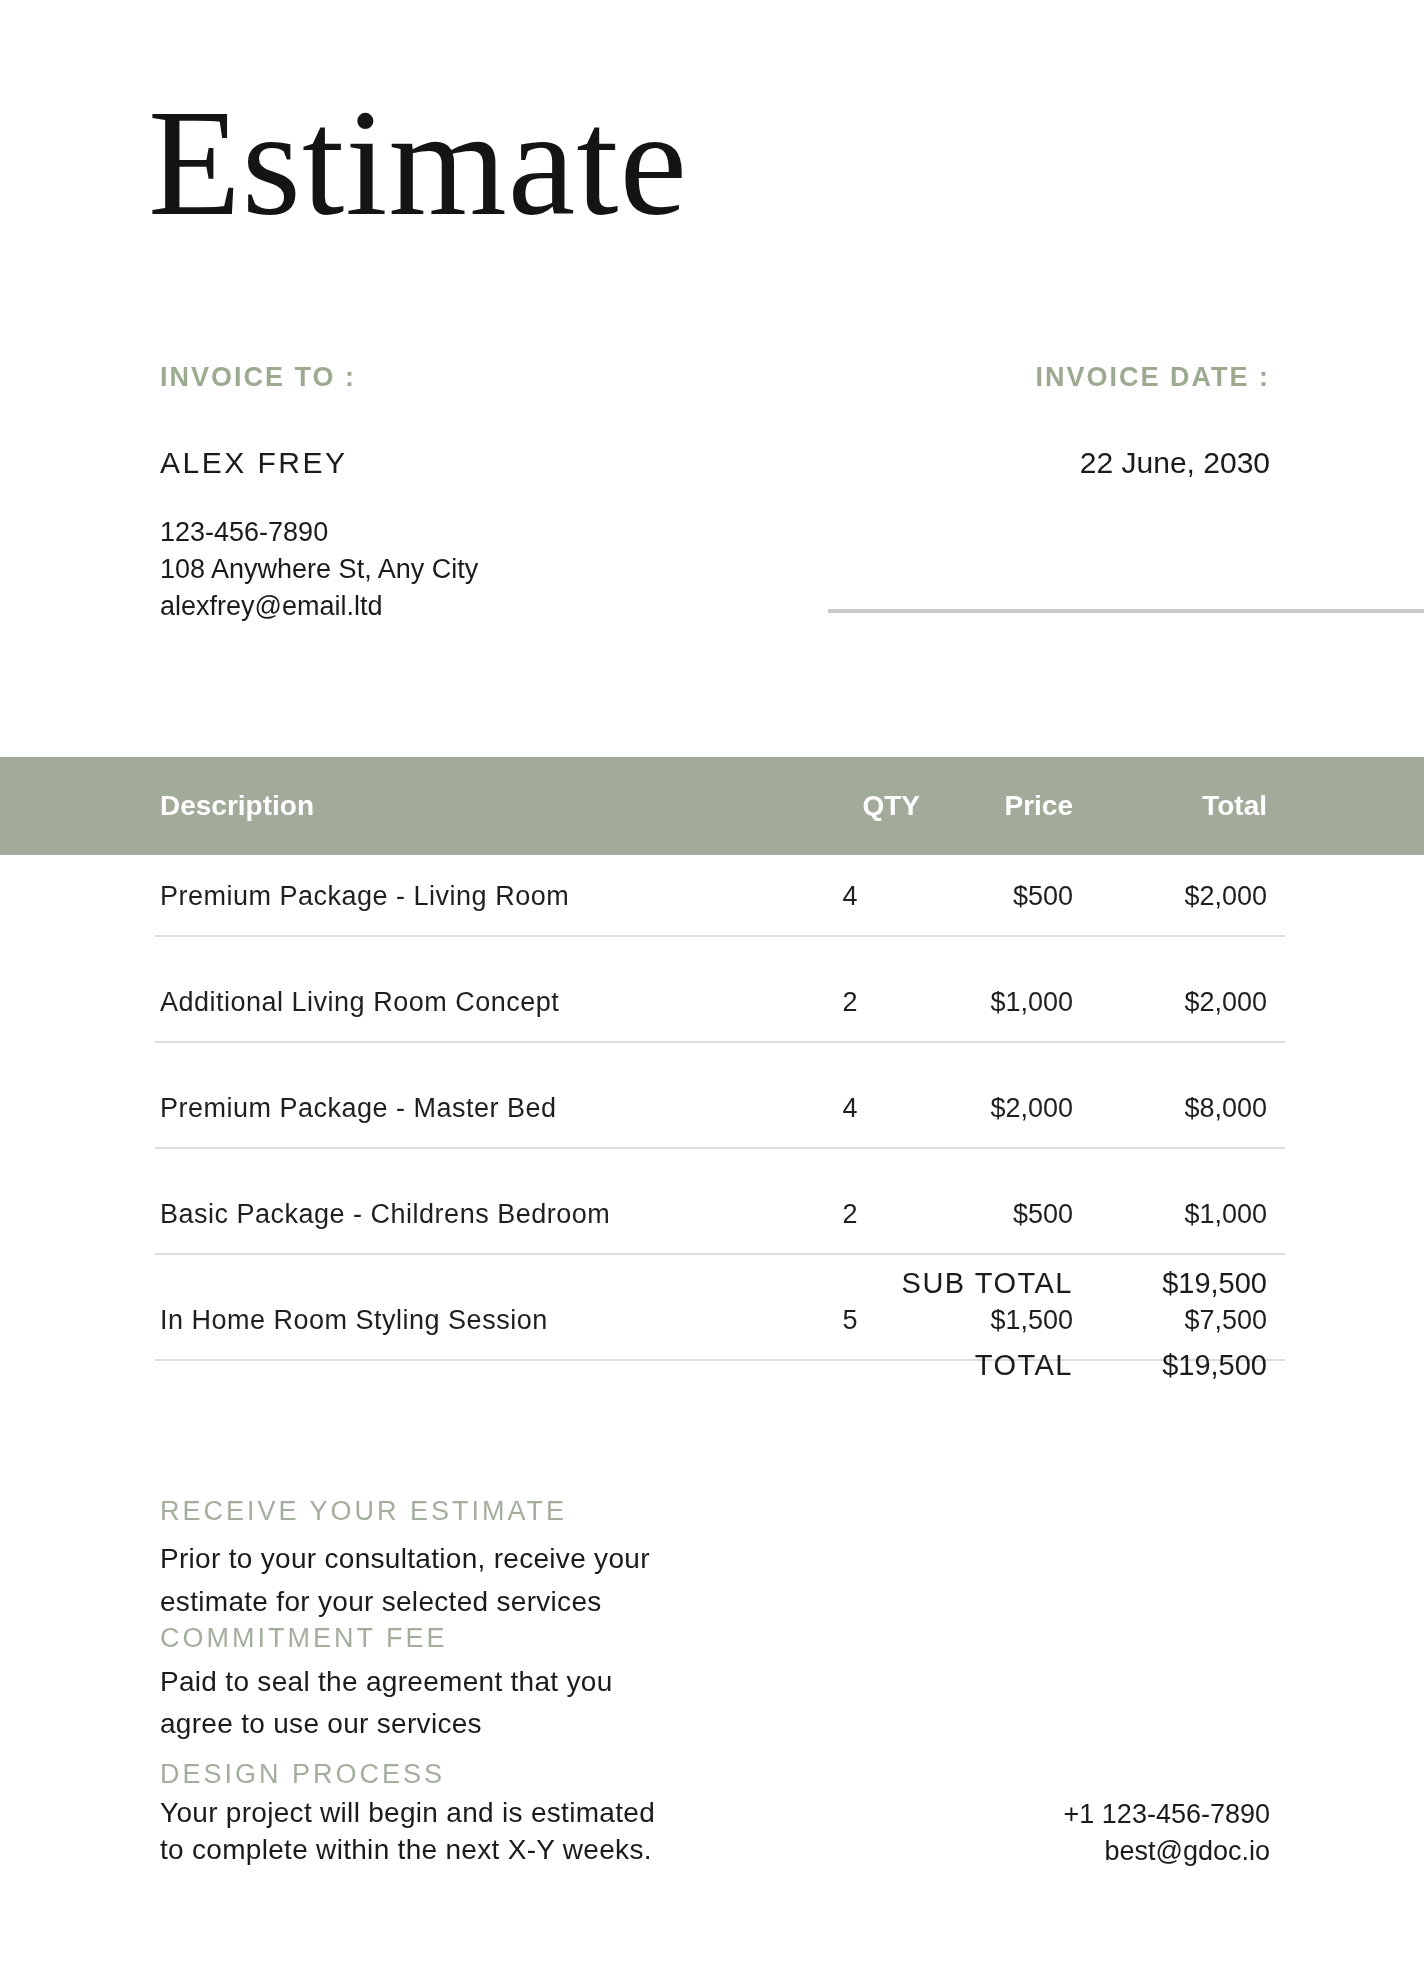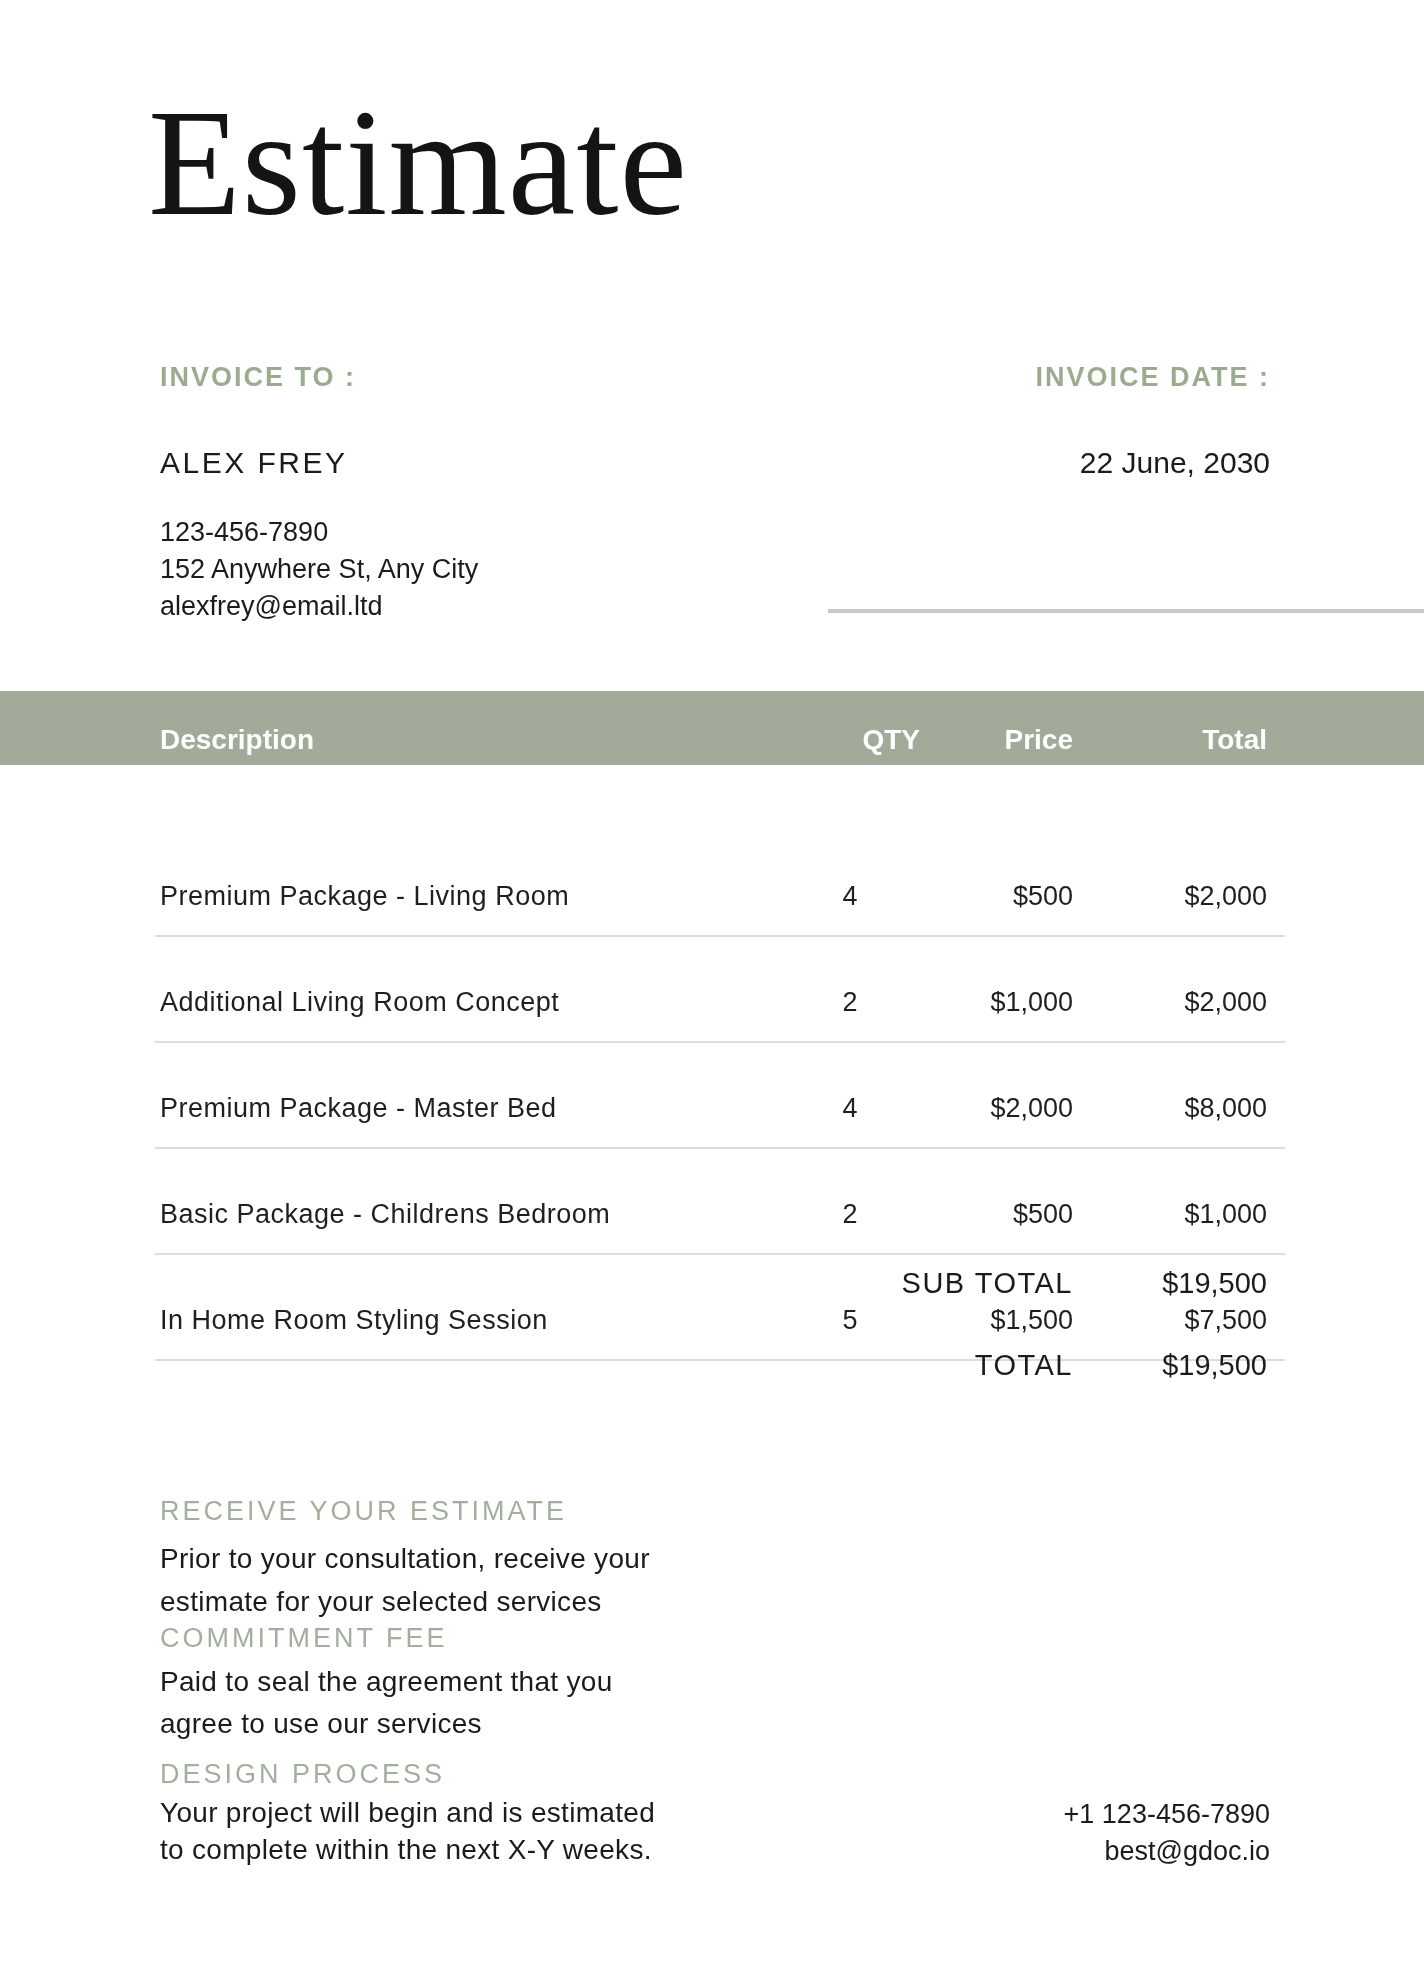--- a/index.html
+++ b/index.html
@@ -22,21 +22,21 @@
   .inv-to-label{left:160px;}
   .inv-date-label{right:154px;text-align:right;}
 
   .inv-name{left:160px;top:446px;font-size:30px;letter-spacing:2.5px;color:#1b1b1b;}
   .inv-date-value{right:154px;top:446px;font-size:30px;color:#1b1b1b;}
 
   .contact-block{left:160px;top:514px;font-size:27px;line-height:37px;color:#1b1b1b;}
   .date-rule{left:828px;right:0;top:609px;height:4px;background:#c9c9c9;}
 
   
-  .band{left:0;top:691px;width:1424px;height:74px;background:#a2ab9a;}
+  .band{left:0;top:757px;width:1424px;height:98px;background:#a2ab9a;}
   .band .hcell{position:absolute;top:0;height:98px;line-height:98px;
     color:#ffffff;font-size:28px;font-weight:bold;}
   .h-desc{left:160px;}
   .h-qty{left:780px;width:140px;text-align:right;}
   .h-price{left:923px;width:150px;text-align:right;}
   .h-total{left:1117px;width:150px;text-align:right;}
 
   
   .rows{left:0;top:831px;width:1424px;}
   .row{position:relative;height:82px;margin-top:24px;}
@@ -74,21 +74,21 @@
 <div class="abs page-title">Estimate</div>
 
 <div class="abs inv-label inv-to-label">INVOICE TO :</div>
 <div class="abs inv-label inv-date-label">INVOICE DATE :</div>
 
 <div class="abs inv-name">ALEX FREY</div>
 <div class="abs inv-date-value">22 June, 2030</div>
 
 <div class="abs contact-block">
   <div>123-456-7890</div>
-  <div>152 Anywhere St, Any City</div>
+  <div>108 Anywhere St, Any City</div>
   <div>alexfrey@email.ltd</div>
 </div>
 
 <div class="abs date-rule"></div>
 
 <div class="abs band">
   <div class="hcell h-desc">Description</div>
   <div class="hcell h-qty">QTY</div>
   <div class="hcell h-price">Price</div>
   <div class="hcell h-total">Total</div>

